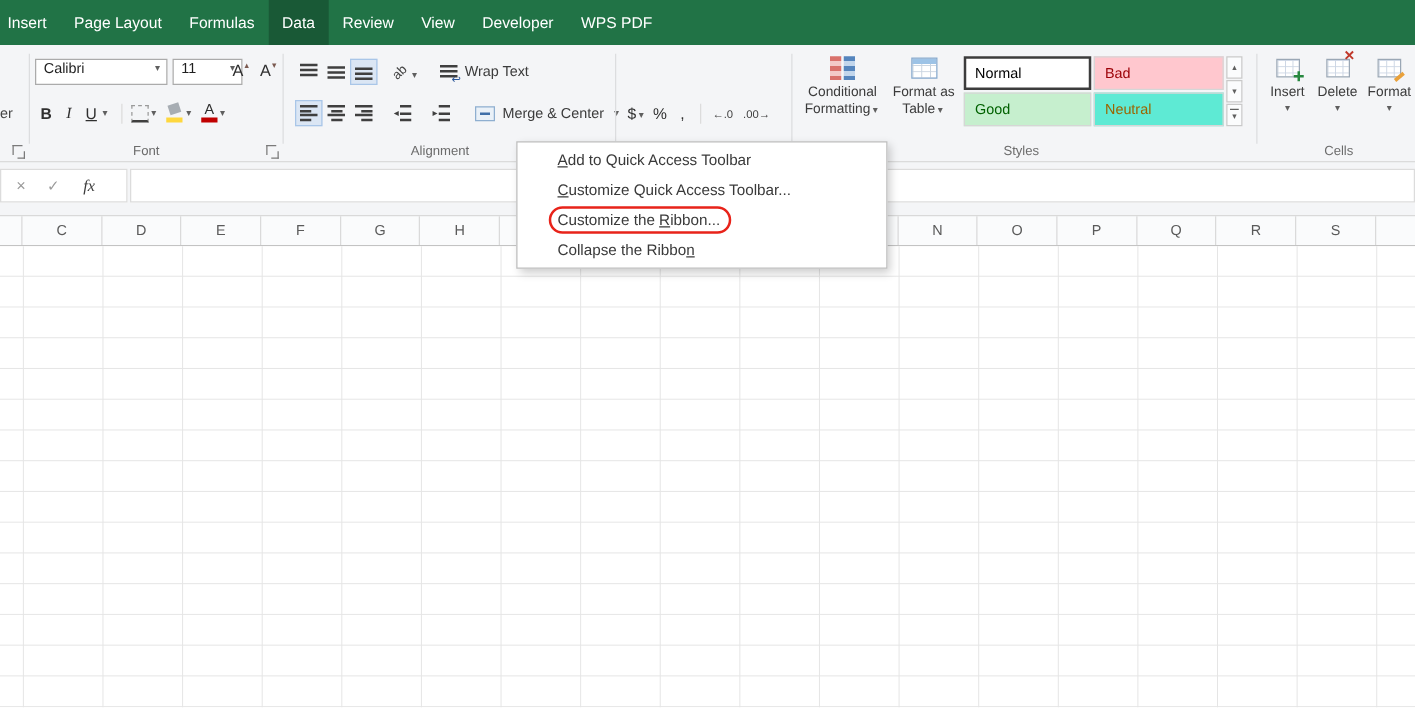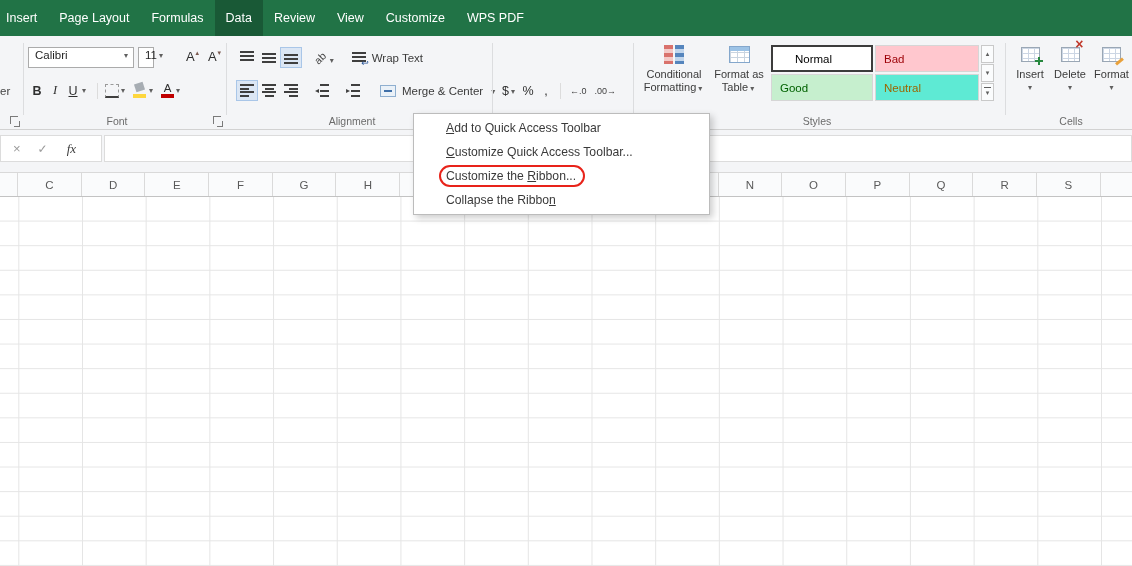--- a/index.html
+++ b/index.html
@@ -93,21 +93,21 @@
   .cf-left{background:repeating-linear-gradient(to bottom,#d9726c 0 4px,#f3cac8 4px 8px);}
   .cf-right{background:repeating-linear-gradient(to bottom,#5585bd 0 4px,#c2d6ec 4px 8px);}
   .ft-icon{width:21px;height:17px;border:1px solid #84a7cc;background-color:#fff;
     background-image:linear-gradient(to bottom,#9dc3e6 0,#9dc3e6 4px,rgba(0,0,0,0) 4px),
       linear-gradient(to right,#c9d4e0 1px,rgba(0,0,0,0) 1px),
       linear-gradient(to bottom,#c9d4e0 1px,rgba(0,0,0,0) 1px);
     background-size:100% 100%,7px 100%,100% 5px;}
 
   .gallery{position:absolute;display:grid;grid-template-columns:102px 104px;grid-auto-rows:27px;gap:2px;}
   .style-cell{display:flex;align-items:center;padding-left:8px;font-size:11.5px;border:1px solid #d6d6d6;background:#fff;}
-  .style-cell.selected{border:2px solid #3c3c3c;padding-left:22px;}
+  .style-cell.selected{border:2px solid #3c3c3c;padding-left:7px;}
   .gal-scroll{position:absolute;display:flex;flex-direction:column;gap:1px;}
   .gs-btn{width:13px;height:18px;border:1px solid #c9c9c9;background:#fbfcfd;display:flex;flex-direction:column;align-items:center;justify-content:center;font-size:7px;color:#5f5f5f;}
   .gs-up::after{content:"▴";}
   .gs-dn::after{content:"▾";}
   .gs-more::before{content:"";width:7px;height:1.5px;background:#5f5f5f;margin-bottom:1px;}
   .gs-more::after{content:"▾";}
 
   .cells-icon{width:19px;height:15px;border:1px solid #9aa7b5;background-color:#fff;
     background-image:linear-gradient(to right,#ccd6e4 1px,transparent 1px),linear-gradient(to bottom,#ccd6e4 1px,transparent 1px);
     background-size:6px 5px;position:relative;}
@@ -145,35 +145,35 @@
 <body>
 
 <div class="tabbar">
   <div class="tabs">
       <div class="tab">Insert</div>
       <div class="tab">Page Layout</div>
       <div class="tab">Formulas</div>
       <div class="tab active">Data</div>
       <div class="tab">Review</div>
       <div class="tab">View</div>
-      <div class="tab">Customize</div>
+      <div class="tab">Developer</div>
       <div class="tab">WPS PDF</div>
     </div>
 </div>
 
 <div class="ribbon">
   <span class="clip-label">er</span>
   <span class="launcher" style="left:10px"></span>
   <div class="vsep" style="left:23px"></div>
 
   <div class="combo" style="left:28px;top:11px;width:106px">
     <span>Calibri</span>
     <span class="dd"></span>
   </div>
-  <div class="combo" style="left:138px;top:11px;width:16px">
+  <div class="combo" style="left:138px;top:11px;width:56px">
     <span>11</span>
     <span class="dd"></span>
   </div>
   <div class="sbtn" style="left:182px;top:11px">
     <span class="A">A</span>
       <span class="arr up"></span>
   </div>
   <div class="sbtn" style="left:204px;top:11px">
     <span class="A">A</span>
       <span class="arr down"></span>

